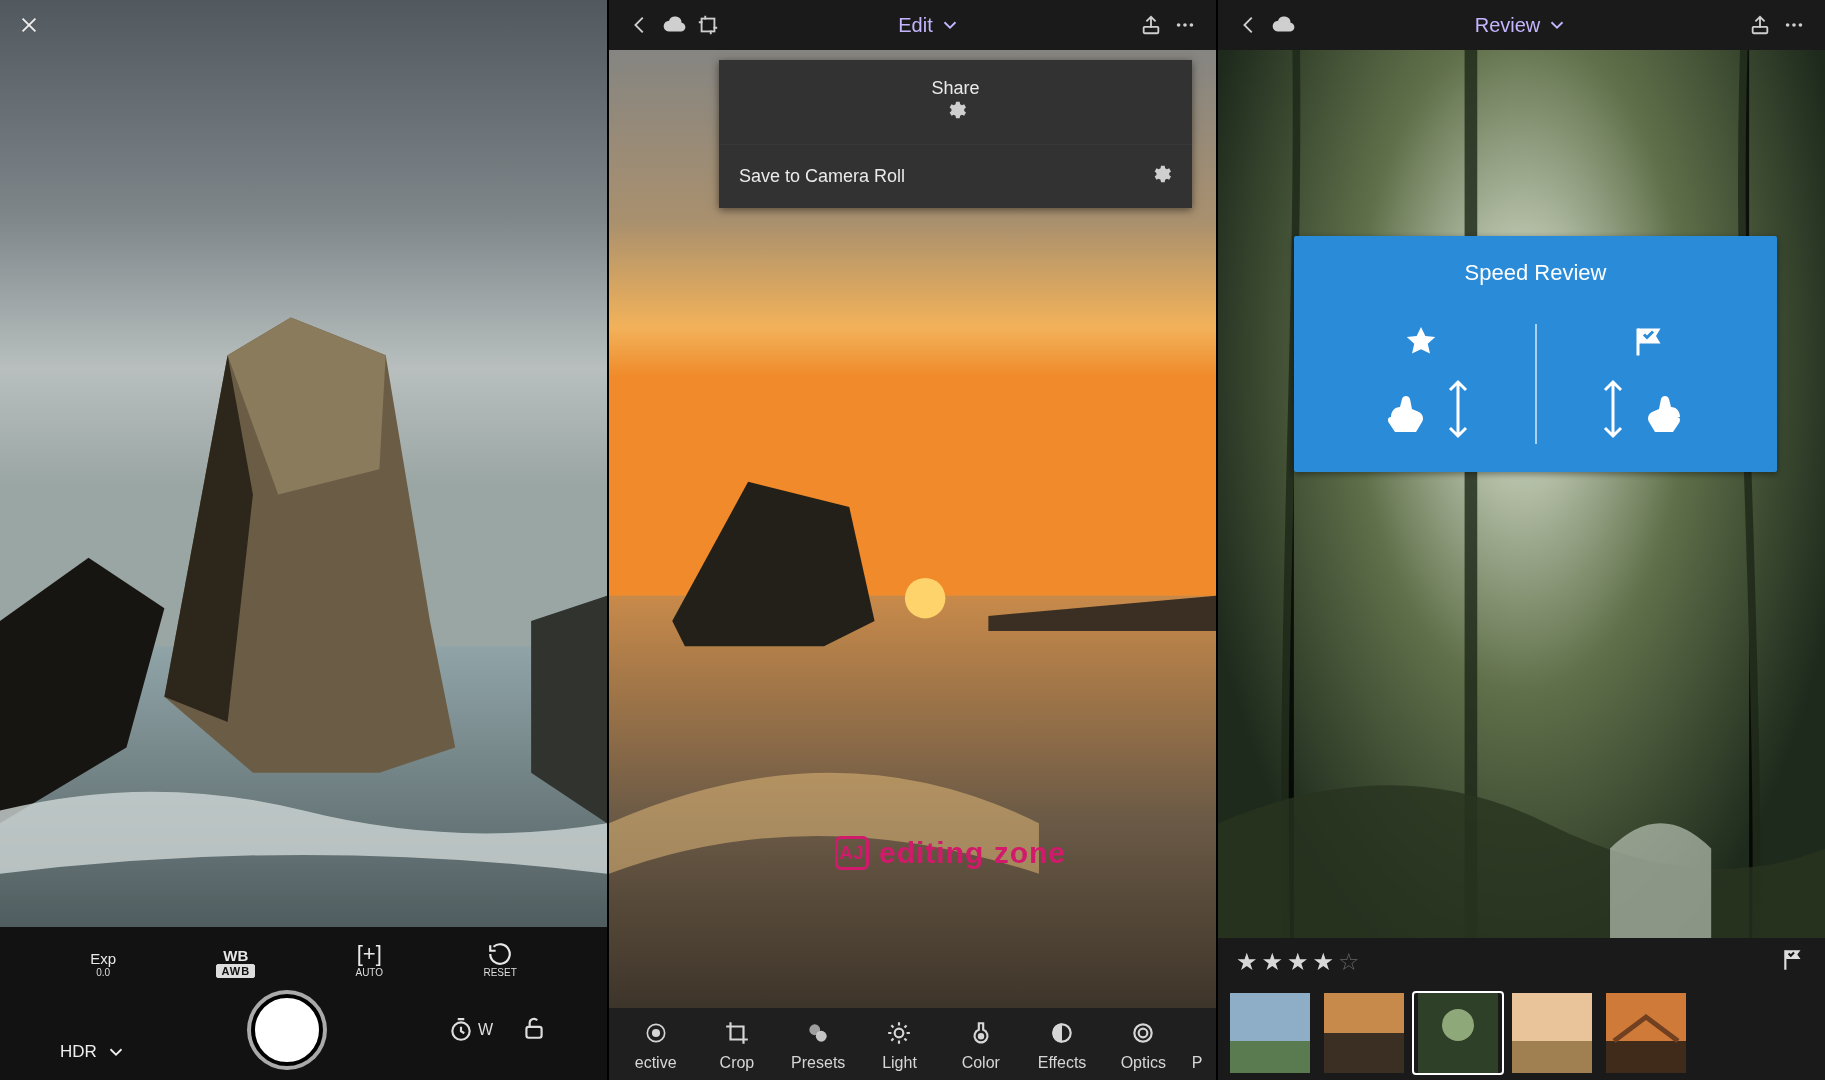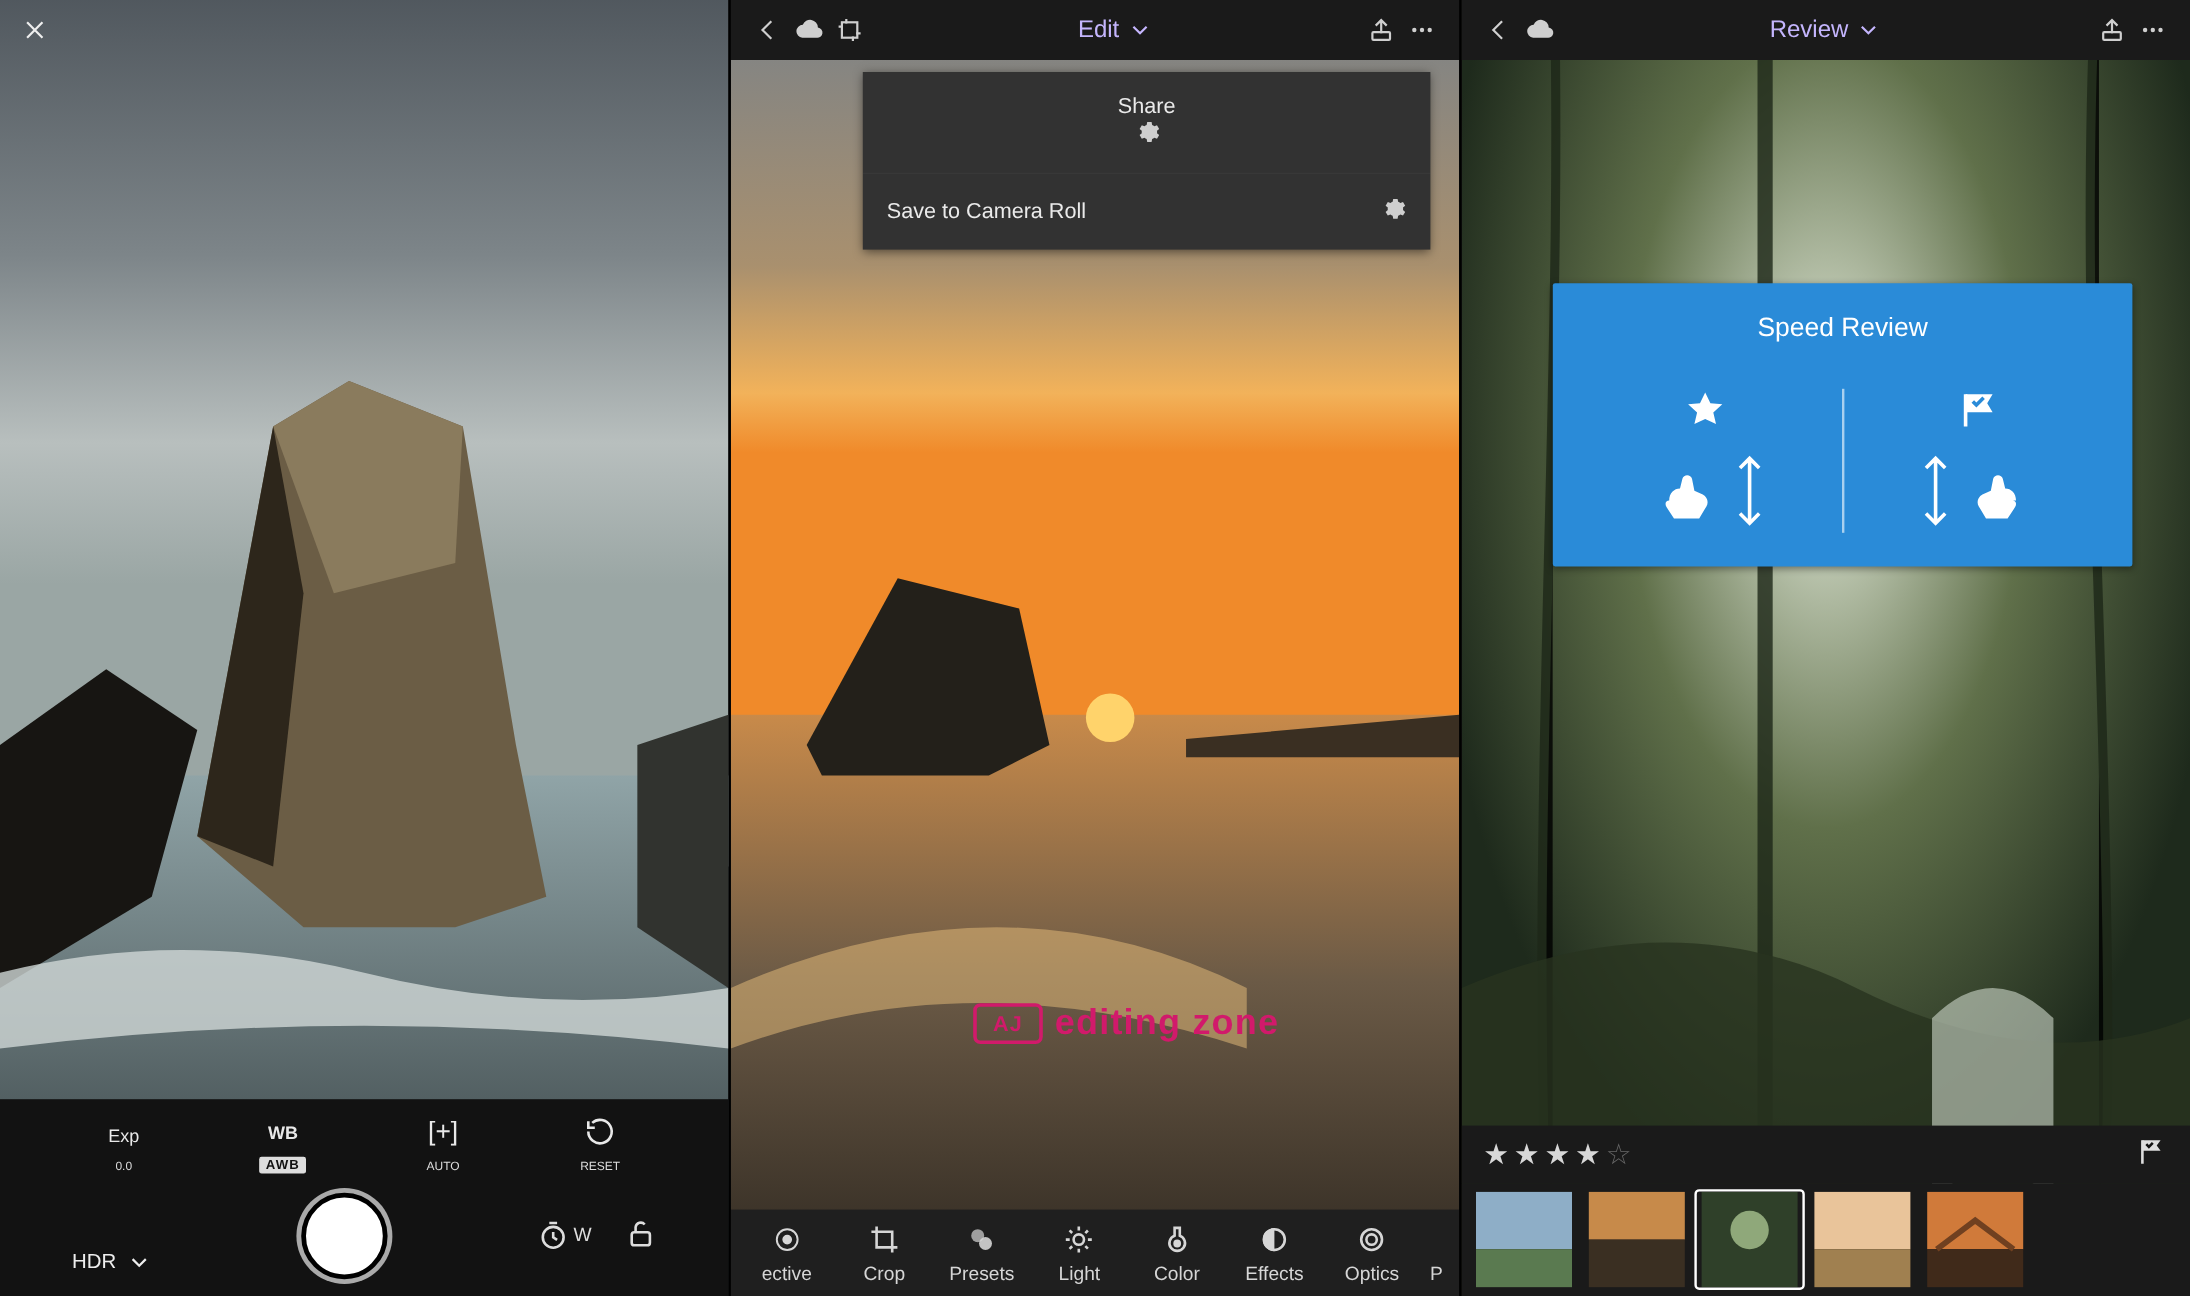--- a/index.html
+++ b/index.html
@@ -9,21 +9,21 @@
   .screen:last-child { border-right: none; }
   .topbar { position: absolute; top: 0; left: 0; right: 0; height: 50px; background: #1a1a1a; display: flex; align-items: center; padding: 0 14px; color: #ddd; }
   .topbar .spacer { flex: 1; }
   .topbar .ti { display:flex; align-items:center; justify-content:center; width:34px; height:34px; color:#cfcfcf; }
   .topbar .title { font-size: 20px; color:#c4b5fd; display:flex; align-items:center; gap:6px; }
   svg.photo { width:100%; height:100%; display:block; }
 
   
   .s1-bottombox { position:absolute; left:0; right:0; bottom:0; background:#121212; padding:8px 0 14px; }
   .s1-row { display:flex; justify-content:space-around; align-items:flex-end; padding:6px 40px 10px; }
-  .s1-item { color:#e8e8e8; text-align:center; font-size:15px; display:flex; flex-direction:column; align-items:center; gap:11px; }
+  .s1-item { color:#e8e8e8; text-align:center; font-size:15px; display:flex; flex-direction:column; align-items:center; gap:0; }
   .s1-item .sub { font-size:10px; color:#ddd; }
   .awb-pill { border:1px solid #ddd; background:#ddd; color:#111; font-size:11px; font-weight:bold; padding:0 4px; border-radius:2px; letter-spacing:1px; }
   .s1-row2 { display:flex; align-items:center; justify-content:space-between; padding:6px 60px 0; }
   .hdr { color:#eee; display:flex; align-items:center; gap:8px; font-size:17px;margin-top:44px; }
   .shutter { width:72px; height:72px; border-radius:50%; background:#fff; border:4px solid #000; box-shadow: 0 0 0 4px #aaa; }
   .s1-right { display:flex; align-items:center; gap:28px; color:#ddd; }
   .s1-close { position:absolute; top:12px; left:18px; color:#eee; font-size:26px; }
 
   
   .popup { position:absolute; top:60px; left:110px; right:24px; background:#323232; color:#eaeaea; box-shadow:0 2px 8px rgba(0,0,0,.5); }
@@ -43,21 +43,21 @@
   .card-col { flex:1; display:flex; flex-direction:column; align-items:center; gap:14px; }
   .card-sep { width:2px; align-self:stretch; background:rgba(255,255,255,.6); margin:0 4px; }
   .review-bar { position:absolute; left:0; right:0; bottom:94px; height:48px; background:#1a1a1a; display:flex; align-items:center; justify-content:space-between; padding:0 18px; color:#ddd; }
   .stars { display:flex; gap:4px; font-size:24px; color:#d8d8d8; }
   .thumbs { position:absolute; left:0; right:0; bottom:0; height:94px; background:#1a1a1a; display:flex; align-items:center; gap:6px; padding:6px 8px; }
   .thumb { flex:0 0 88px; height:80px; border-radius:2px; overflow:hidden; }
   .thumb.active { outline:2px solid #fff; }
 
   
   .wm { position:absolute; right:150px; bottom:210px; color:#d11a6b; font-size:30px; font-weight:700; letter-spacing:1px; display:flex; align-items:center; gap:10px; }
-  .wm .square { width:58px; height:34px; border-radius:6px; border:3px solid #d11a6b; display:flex; align-items:center; justify-content:center; font-size:18px; }
+  .wm .square { width:34px; height:34px; border-radius:6px; border:3px solid #d11a6b; display:flex; align-items:center; justify-content:center; font-size:18px; }
 
   .tiny-icon { width:22px; height:22px; }
   .mid-icon { width:26px; height:26px; }
   .big-icon { width:36px; height:36px; }
 </style>
 </head>
 <body>
 
 <div class="root">
 

